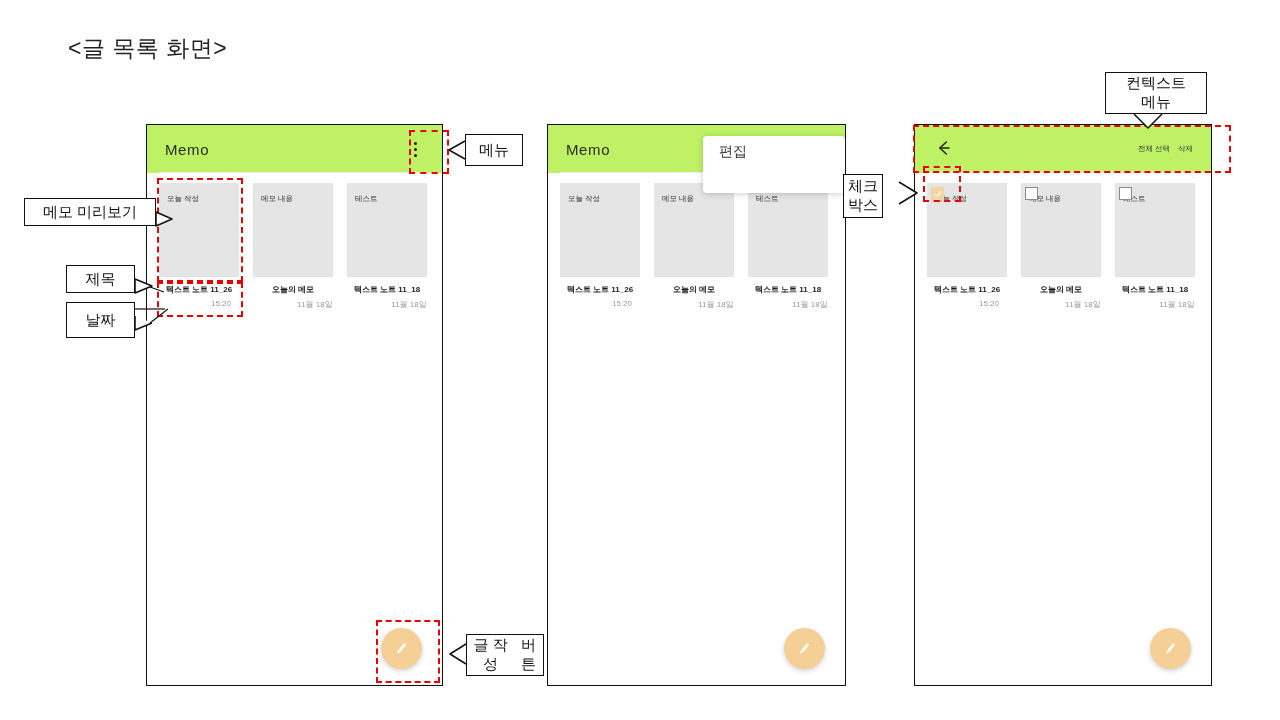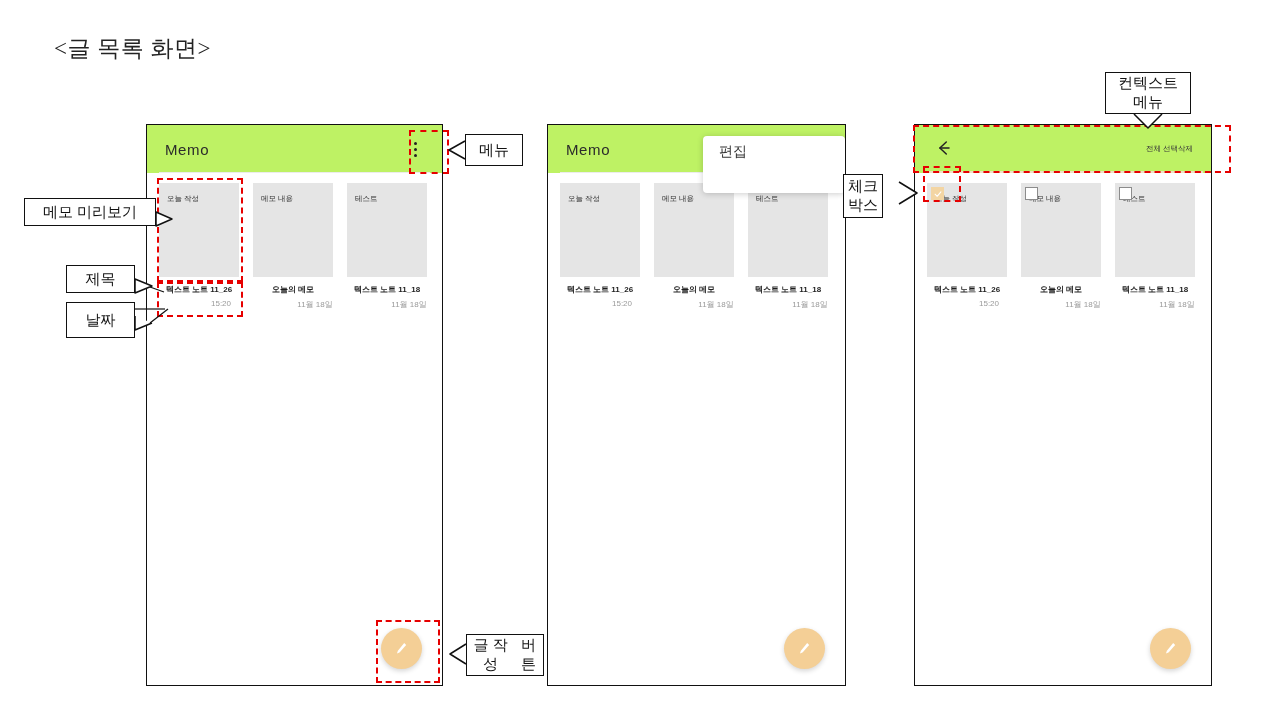--- a/index.html
+++ b/index.html
@@ -6,24 +6,23 @@
   html, body {
     width: 1280px; height: 720px;
     background: #ffffff;
     font-family: "Liberation Sans", sans-serif;
     overflow: hidden;
   }
   .page { position: relative; width: 1280px; height: 720px; }
 
   
   .doc-title {
-    position: absolute; left: 54px; top: 33px;
+    position: absolute; left: 68px; top: 33px;
     font-size: 23px; color: #222; letter-spacing: .5px;
     white-space: nowrap;
-    font-family: Liberation Serif, serif;
   }
 
   
   .phone {
     position: absolute;
     background: #ffffff;
     border: 1.5px solid #111;
     overflow: hidden;
   }
   #phone1 { left: 146px; top: 124px; width: 297px; height: 562px; }
@@ -51,21 +50,21 @@
   .appbar-divider {
     position: absolute; left: 12px; right: 12px; bottom: 0;
     height: 1px; background: #ececec;
   }
   .appbar-divider.accent { background: #f0dfc0; height: 2px; left: 8px; right: 8px; }
 
   .backbtn {
     width: 24px; height: 24px; position: relative; cursor: pointer;
   }
   .backbtn svg { display: block; }
-  .bar-actions { display: flex; align-items: center; gap: 0; }
+  .bar-actions { display: flex; align-items: center; gap: 8px; }
   .bar-action {
     font-size: 7.5px; color: #3a3a3a; white-space: nowrap; cursor: pointer;
   }
 
   
   .grid {
     display: flex;
     padding: 10px 12px 0 12px;
     gap: 14px;
   }
@@ -328,21 +327,21 @@
   <div class="callout" style="left:466px; top:634px; width:78px; height:42px; flex-direction:row;">
     <span>글 작성</span>
     <span>버튼</span>
   </div>
 
   <div class="callout" style="left:843px; top:174px; width:40px; height:44px; flex-direction:column;">
     <span>체크</span>
     <span>박스</span>
   </div>
 
-  <div class="callout" style="left:1105px; top:72px; width:86px; height:42px; flex-direction:column;">
+  <div class="callout" style="left:1105px; top:72px; width:102px; height:42px; flex-direction:column;">
     <span>컨텍스트</span>
     <span>메뉴</span>
   </div>
 
   <svg class="annot-svg">
 
     <path d="M156,212 L156,226 L172,219 Z" fill="#ffffff" stroke="#111" stroke-width="1.5" stroke-linejoin="round"></path>
 
     <path d="M135,279 L135,293 L152,286 Z" fill="#ffffff" stroke="#111" stroke-width="1.5" stroke-linejoin="round"></path>
     <line x1="150" y1="287" x2="164" y2="292" stroke="#111" stroke-width="1.2"></line>

